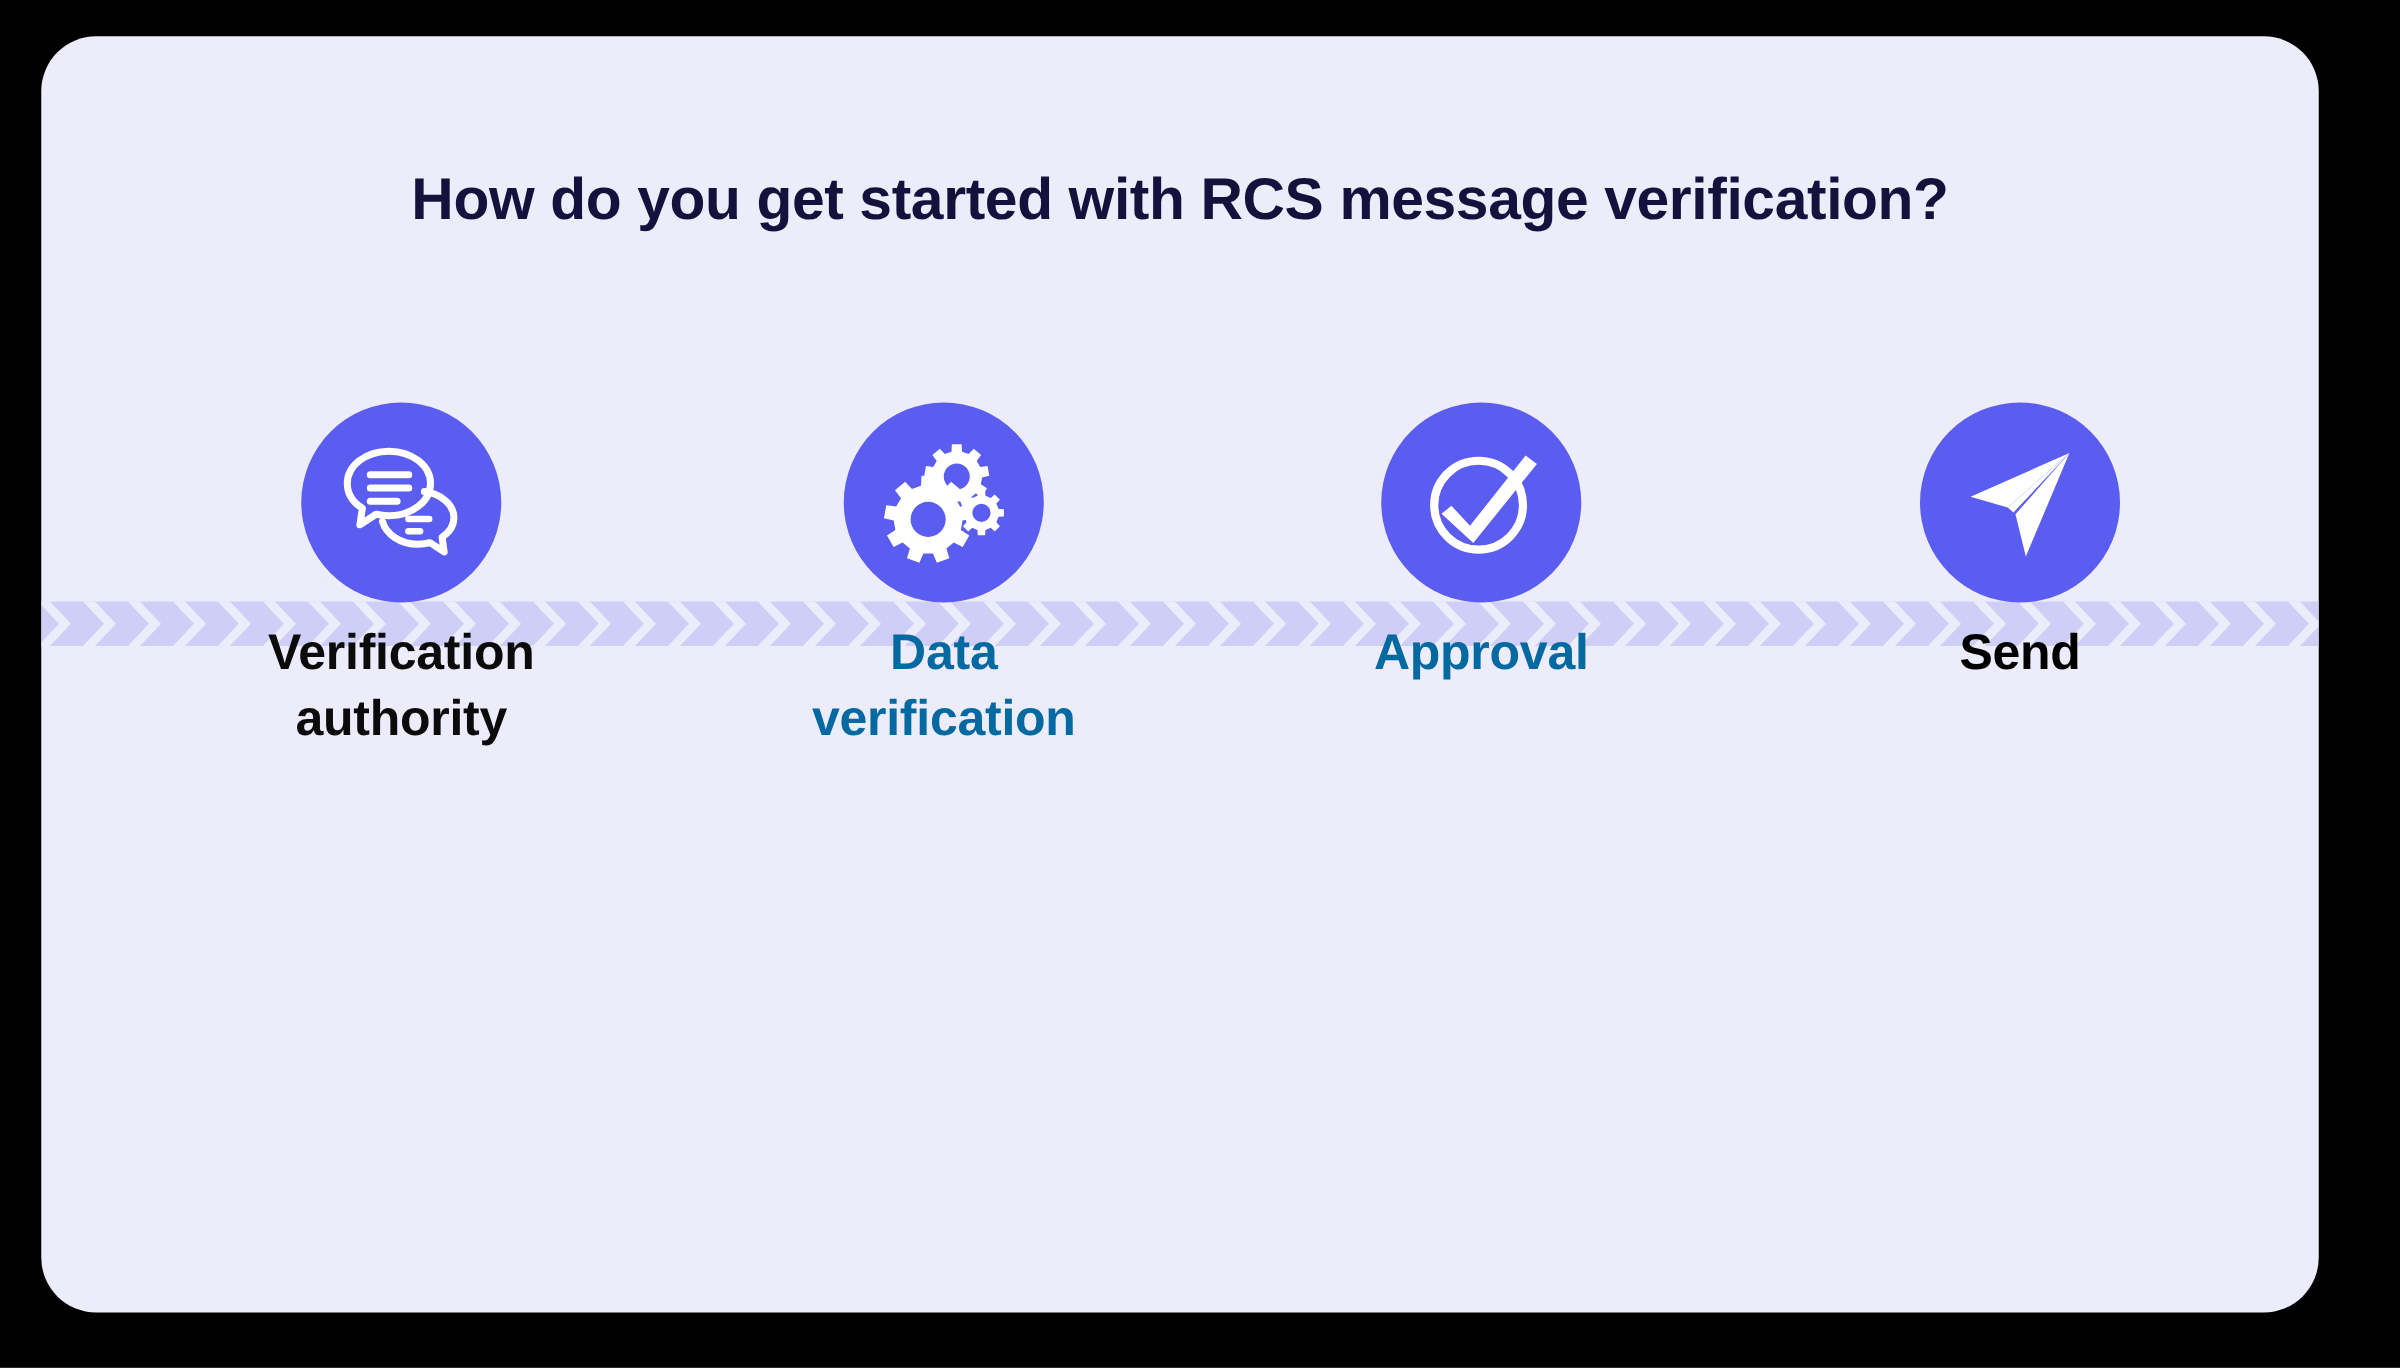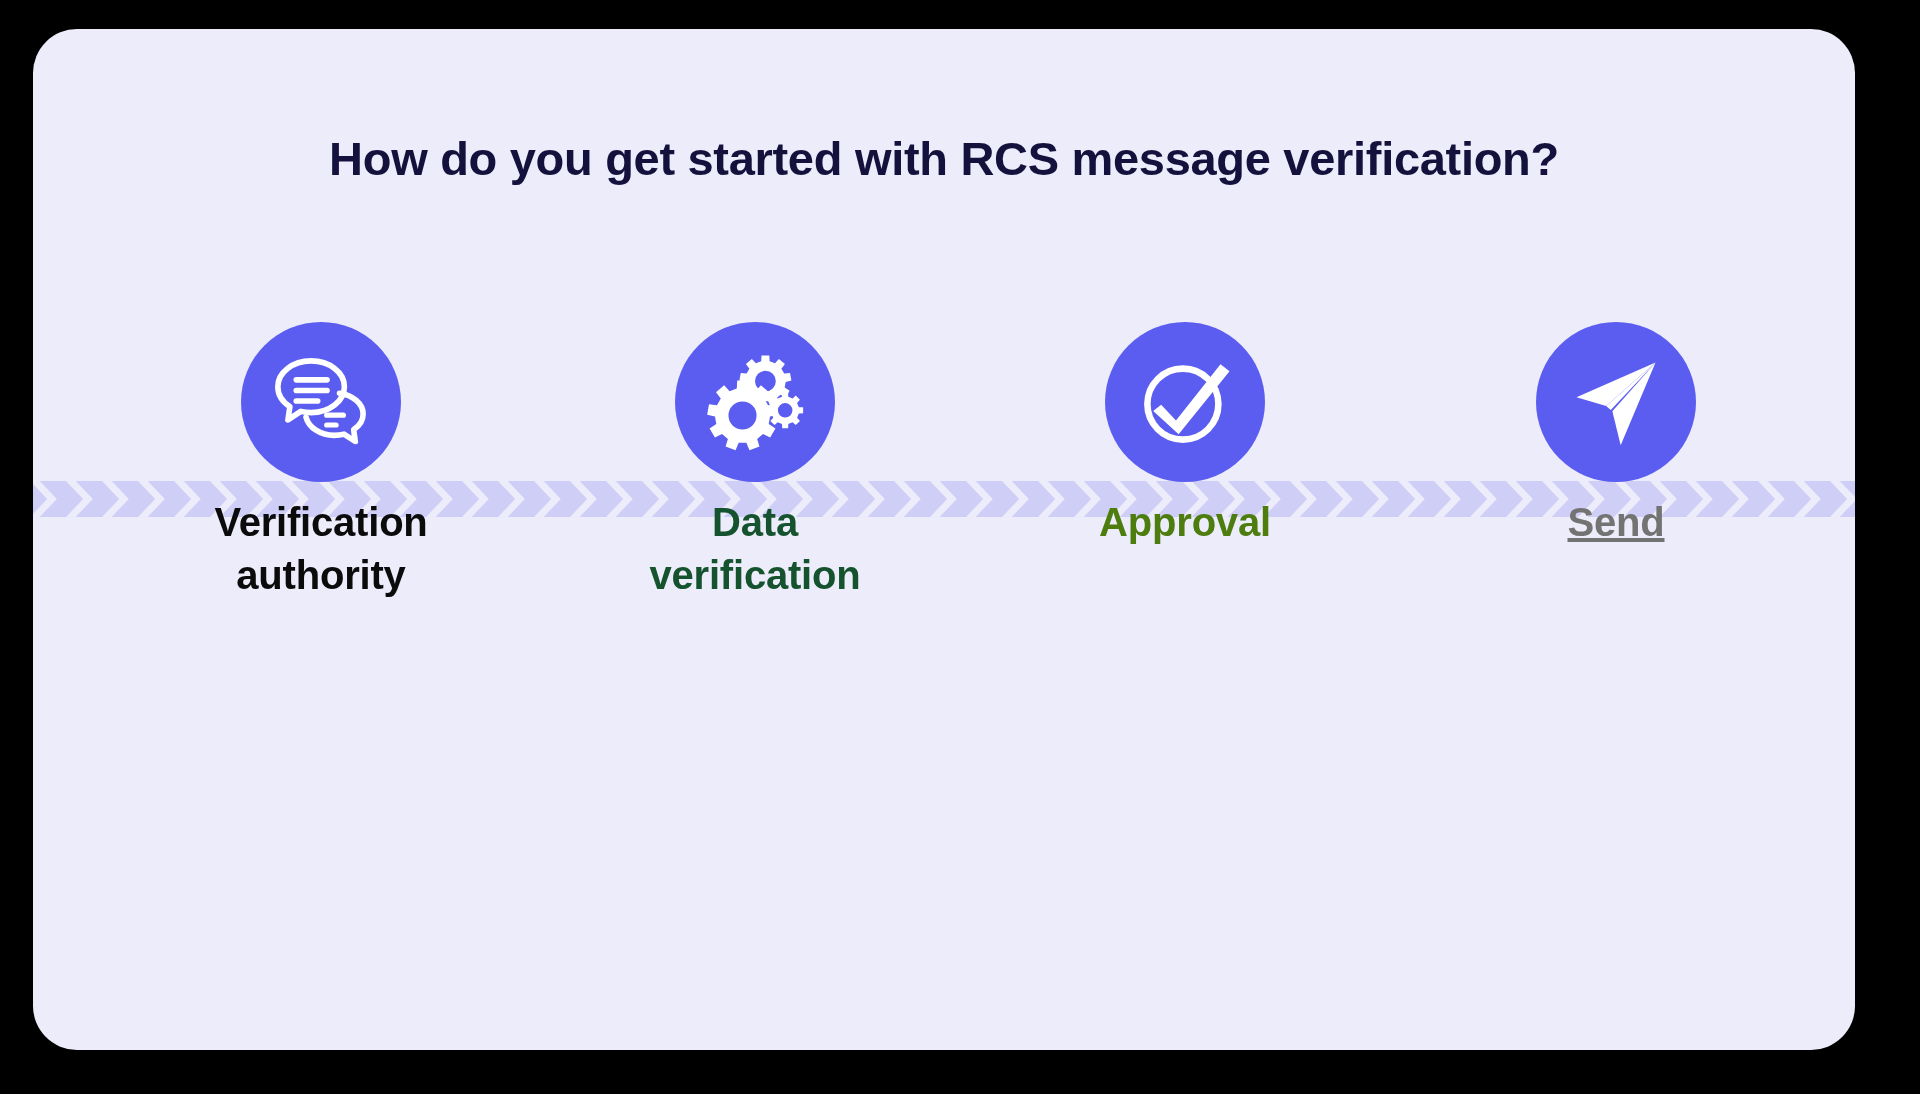--- a/index.html
+++ b/index.html
@@ -203,44 +203,44 @@
 
         <path id="g1" d="M32.49 37.08 L32.89 29.39 L43.11 29.39 L43.51 37.08 L50.44 39.60 L50.44 39.60 L55.69 33.97 L63.52 40.53 L58.88 46.68 L62.57 53.07 L62.57 53.07 L70.22 52.13 L71.99 62.19 L64.48 63.92 L63.20 71.19 L63.20 71.19 L69.66 75.38 L64.56 84.23 L57.69 80.73 L52.04 85.47 L52.04 85.47 L54.30 92.84 L44.70 96.33 L41.69 89.24 L34.31 89.24 L34.31 89.24 L31.30 96.33 L21.70 92.84 L23.96 85.47 L18.31 80.73 L18.31 80.73 L11.44 84.23 L6.34 75.38 L12.80 71.19 L11.52 63.92 L11.52 63.92 L4.01 62.19 L5.78 52.13 L13.43 53.07 L17.12 46.68 L17.12 46.68 L12.48 40.53 L20.31 33.97 L25.56 39.60 L32.49 37.08 Z M 51.50 63.00 A 13.5 13.5 0 1 0 24.50 63.00 A 13.5 13.5 0 1 0 51.50 63.00 Z" fill-rule="evenodd"></path>
 
         <path id="g2" d="M55.95 10.93 L56.24 5.28 L63.76 5.28 L64.05 10.93 L69.15 12.78 L69.15 12.78 L73.01 8.65 L78.76 13.48 L75.37 17.99 L78.08 22.70 L78.08 22.70 L83.69 22.01 L84.99 29.41 L79.49 30.68 L78.55 36.03 L78.55 36.03 L83.28 39.11 L79.53 45.61 L74.49 43.05 L70.33 46.54 L70.33 46.54 L71.98 51.94 L64.92 54.51 L62.71 49.31 L57.29 49.31 L57.29 49.31 L55.08 54.51 L48.02 51.94 L49.67 46.54 L45.51 43.05 L45.51 43.05 L40.47 45.61 L36.72 39.11 L41.45 36.03 L40.51 30.68 L40.51 30.68 L35.01 29.41 L36.31 22.01 L41.92 22.70 L44.63 17.99 L44.63 17.99 L41.24 13.48 L46.99 8.65 L50.85 12.78 L55.95 10.93 Z M 70.00 30.00 A 10 10 0 1 0 50.00 30.00 A 10 10 0 1 0 70.00 30.00 Z" fill-rule="evenodd"></path>
 
         <path id="g3" d="M75.96 44.85 L76.15 40.73 L81.85 40.73 L82.04 44.85 L86.15 46.55 L86.15 46.55 L89.20 43.78 L93.22 47.80 L90.45 50.85 L92.15 54.96 L92.15 54.96 L96.27 55.15 L96.27 60.85 L92.15 61.04 L90.45 65.15 L90.45 65.15 L93.22 68.20 L89.20 72.22 L86.15 69.45 L82.04 71.15 L82.04 71.15 L81.85 75.27 L76.15 75.27 L75.96 71.15 L71.85 69.45 L71.85 69.45 L68.80 72.22 L64.78 68.20 L67.55 65.15 L65.85 61.04 L65.85 61.04 L61.73 60.85 L61.73 55.15 L65.85 54.96 L67.55 50.85 L67.55 50.85 L64.78 47.80 L68.80 43.78 L71.85 46.55 L75.96 44.85 Z M 86.00 58.00 A 7 7 0 1 0 72.00 58.00 A 7 7 0 1 0 86.00 58.00 Z" fill-rule="evenodd"></path>
       </g>
     </svg>
             </span>
           </div>
-          <div class="step-label" style="color: #14532d;">Data
+          <div class="step-label" style="color: #0369a1;">Data
 verification</div>
         </div>
         <div class="step" style="left: 1152px;">
           <div class="bubble" style="background: rgb(91, 93, 240);">
             <span>
     <svg width="106" height="106" viewBox="0 0 100 100" xmlns="http://www.w3.org/2000/svg">
       <circle cx="48" cy="52" r="33.5" fill="none" stroke="#FFFFFF" stroke-width="6.2"></circle>
       <path d="M27.5 52.5 L41.5 67.5 L83.5 14.5 L92.0 21.0 L44.0 80.5 L20.0 58.5 Z" fill="#FFFFFF"></path>
     </svg>
             </span>
           </div>
-          <div class="step-label" style="color: #4d7c0f;">Approval</div>
+          <div class="step-label" style="color: #0369a1;">Approval</div>
         </div>
         <div class="step" style="left: 1583px;">
           <div class="bubble" style="background: rgb(91, 93, 240);">
             <span>
     <svg width="104" height="104" viewBox="0 0 100 100" xmlns="http://www.w3.org/2000/svg">
       <g fill="#FFFFFF">
         <path d="M88 12 L12 45.5 L40.5 53.8 Z"></path>
         <path d="M88 12 L46.5 59.0 L54.5 91.5 Z"></path>
         <path d="M88 12 L40.5 53.8 L45.0 57.6 Z"></path>
       </g>
     </svg>
             </span>
           </div>
-          <div class="step-label" style="color: #737373; text-decoration: underline;">Send</div>
+          <div class="step-label" style="color: #000000;">Send</div>
         </div>
       </div>
 
   </div>
 </div>
 
 </body></html>

